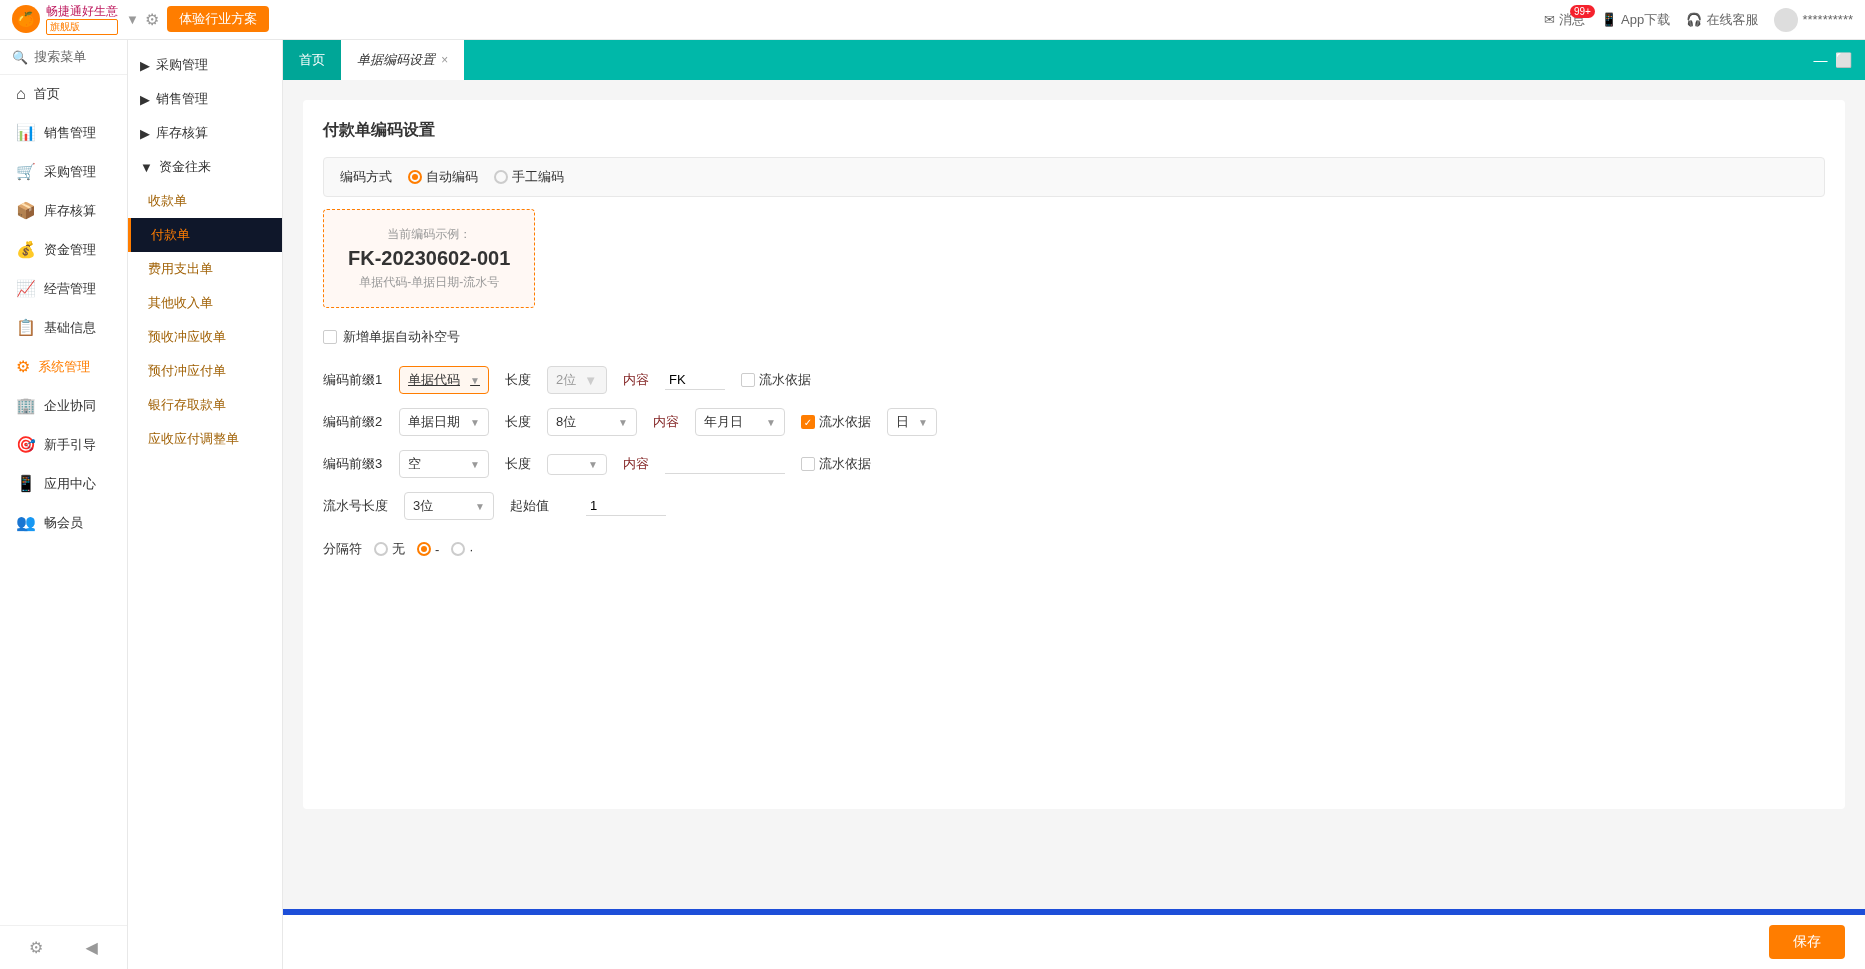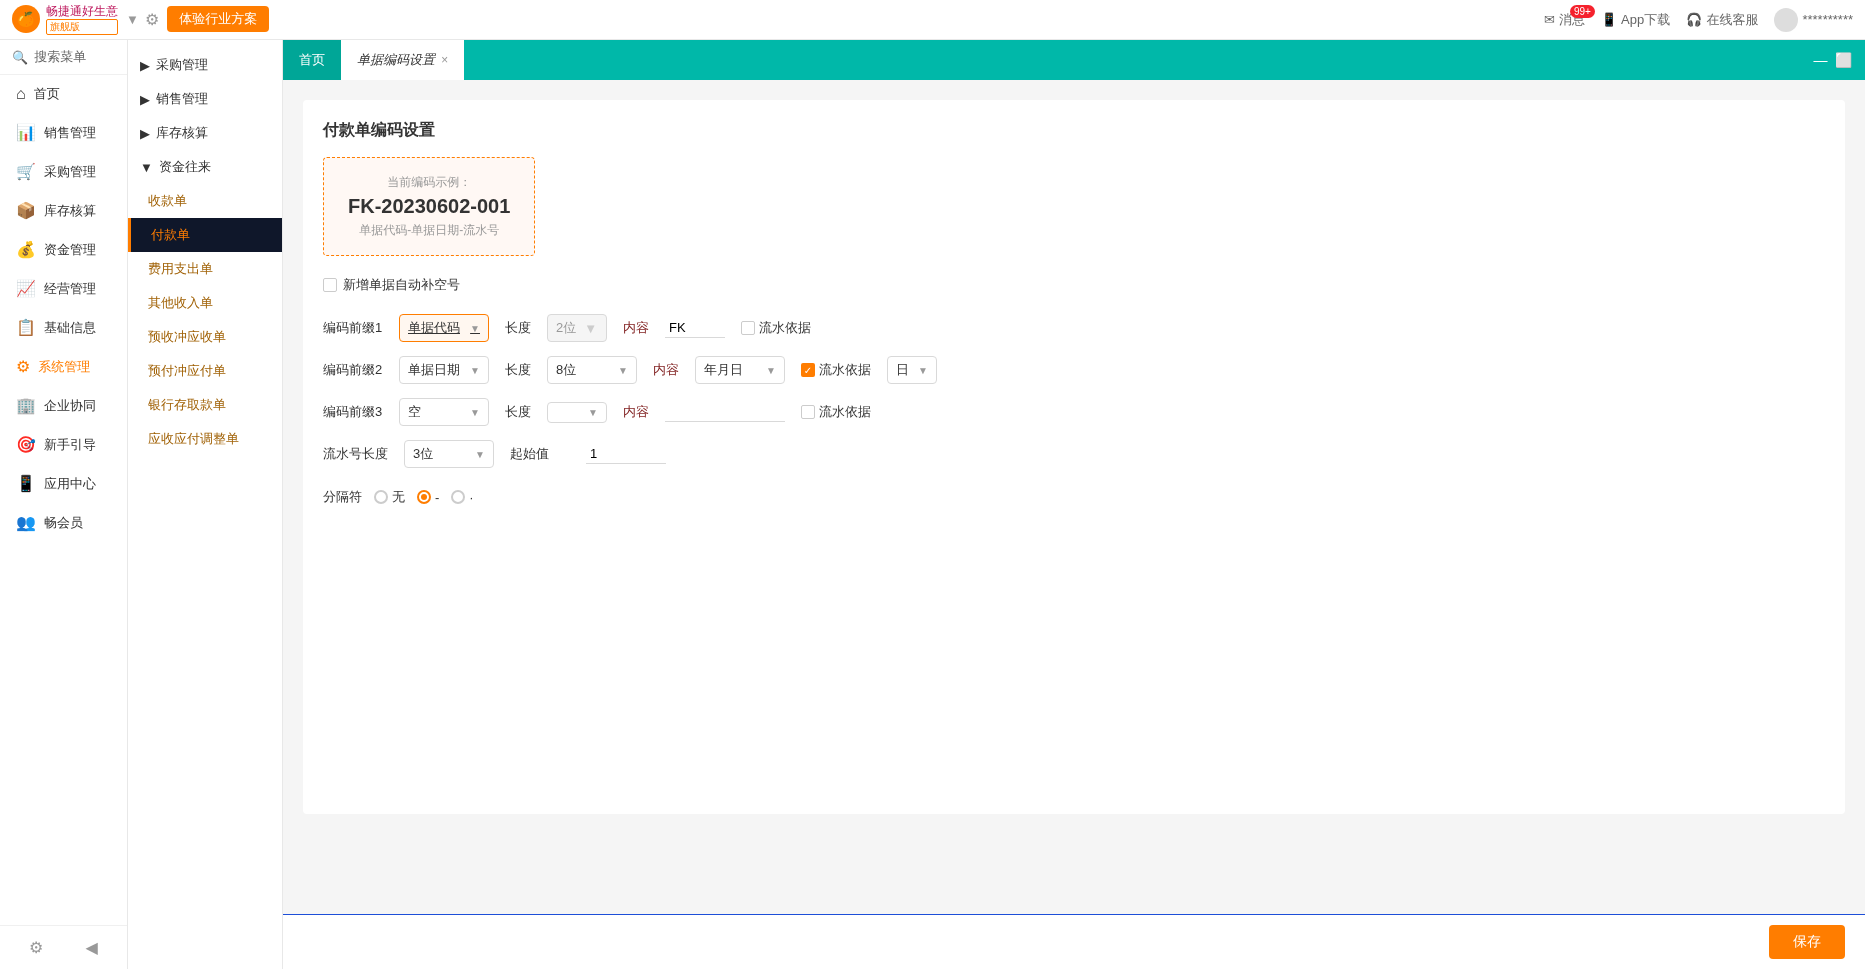--- a/index.html
+++ b/index.html
@@ -269,21 +269,21 @@
       display: flex;
       align-items: center;
       gap: 12px;
       font-size: 13px;
       margin-bottom: 20px;
     }
 
     
     .bottom-bar {
       background: #fff;
-      border-top: 1px solid #1d4ed8;
+      border-top: 6px solid #1d4ed8;
       padding: 10px 20px;
       display: flex;
       align-items: center;
       justify-content: flex-end;
     }
     .save-btn {
       background: #ff7d00;
       color: white;
       border: none;
       padding: 8px 24px;
@@ -471,20 +471,33 @@
       <span class="tab-bar-icon">⬜</span>
     </div>
   </div>
 
   <div class="content-area">
     <div class="inner-panel">
       
       <div class="panel-title">付款单编码设置</div>
 
       
+      <div class="encode-method-row">
+        <span class="encode-method-label">编码方式</span>
+        <div class="radio-group">
+          <label class="radio-item">
+            <span class="radio-dot active"></span>
+            <span>自动编码</span>
+          </label>
+          <label class="radio-item">
+            <span class="radio-dot"></span>
+            <span>手工编码</span>
+          </label>
+        </div>
+      </div>
 
       
 
       
       <div class="preview-box">
         <div style="font-size:12px;color:#999;margin-bottom:4px;">当前编码示例：</div>
         <div class="preview-code">FK-20230602-001</div>
         <div class="preview-desc">单据代码-单据日期-流水号</div>
       </div>
 

